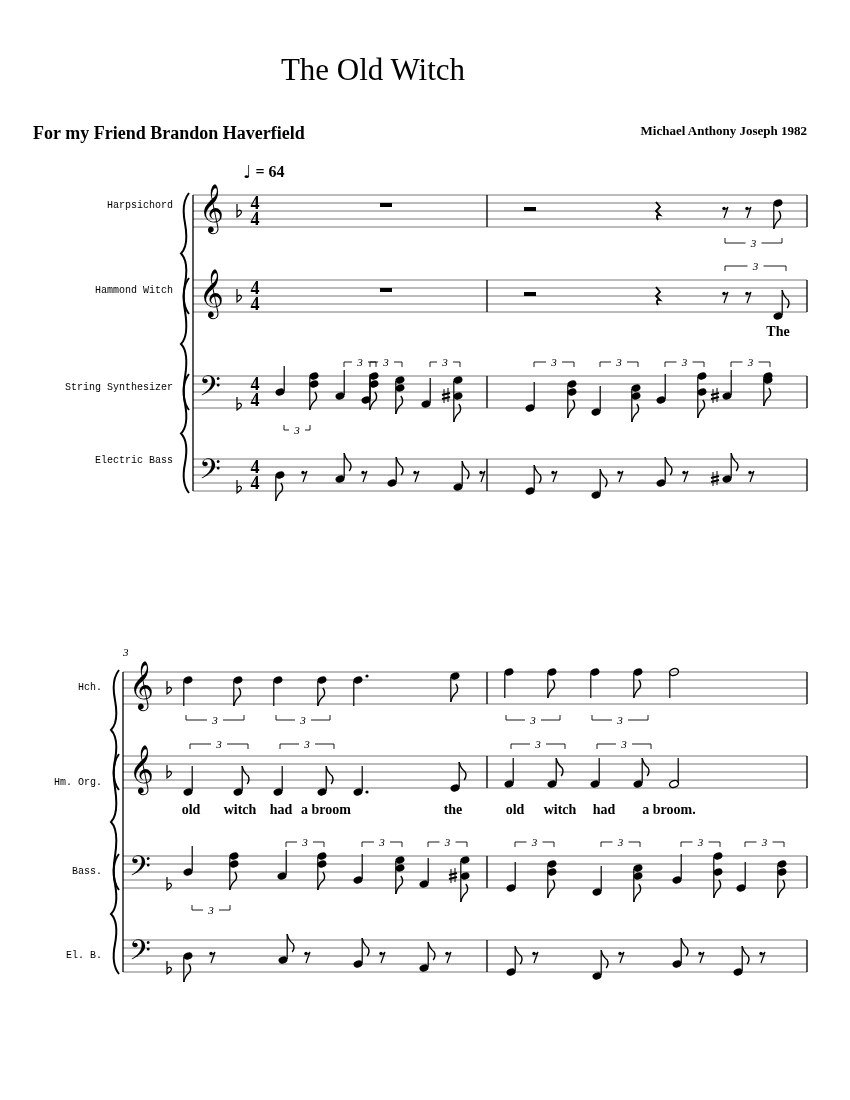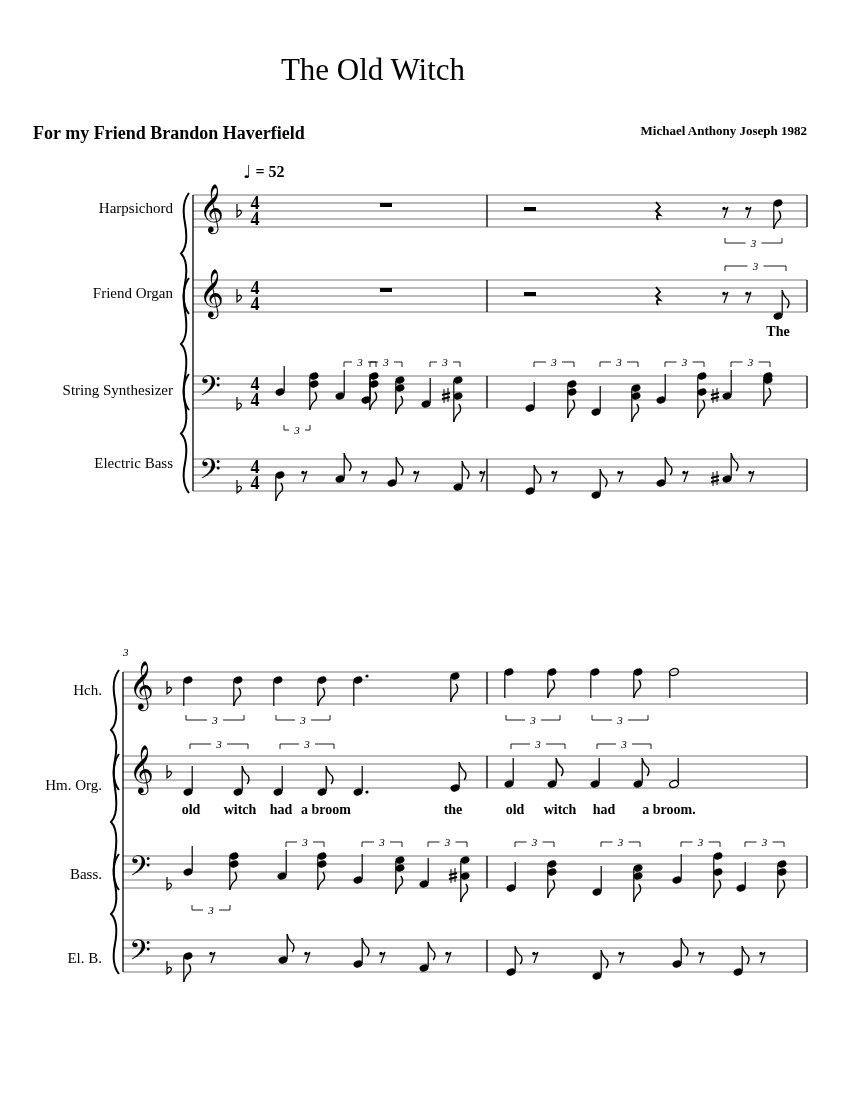--- a/index.html
+++ b/index.html
@@ -2,39 +2,39 @@
 <html><head>
 <meta charset="utf-8">
 <style>
   html, body { margin: 0; padding: 0; background: #ffffff; }
   body { width: 850px; height: 1100px; position: relative; overflow: hidden; font-family: "DejaVu Serif", "Liberation Serif", serif; color: #000; }
   .title { position: absolute; top: 52px; left: 0; width: 746px; text-align: center; font-family: "Liberation Serif", serif; font-size: 31px; }
   .dedication { position: absolute; top: 123px; left: 33px; font-family: "Liberation Serif", serif; font-weight: bold; font-size: 18px; }
   .composer { position: absolute; top: 123px; right: 43px; font-family: "Liberation Serif", serif; font-weight: bold; font-size: 13px; margin-left: 32px; }
   .tempo { position: absolute; top: 161px; left: 243px; font-family: "Liberation Serif", serif; font-weight: bold; font-size: 16px; display:flex; align-items:center; gap:4px; }
   .tempo-note { font-family: "DejaVu Sans", sans-serif; font-size: 18px; font-weight: normal; }
-  .inst-name { position: absolute; font-family: Liberation Serif, serif; font-size: 15px; text-align: right; }
+  .inst-name { position: absolute; font-family: Liberation Mono, monospace; font-size: 10px; text-align: right; }
   .bar-number { position: absolute; font-family: "Liberation Serif", serif; font-style: italic; font-size: 11px; }
   svg.score { position: absolute; left: 0; top: 0; }
   .lyric { font-family: "Liberation Serif", serif; font-weight: bold; font-size: 14px; }
   .tuplet-num { font-family: "Liberation Serif", serif; font-style: italic; font-size: 11px; }
 </style>
 </head>
 <body>
 
 <div class="title">The Old Witch</div>
 <div class="dedication">For my Friend Brandon Haverfield</div>
 <div class="composer">Michael Anthony Joseph 1982</div>
 <div class="tempo">
   <span class="tempo-note">♩</span>
-  <span>= 52</span>
+  <span>= 64</span>
 </div>
 
 <div class="inst-name" style="top:200px; right:677px;">Harpsichord</div>
-<div class="inst-name" style="top:285px; right:677px;">Friend Organ</div>
+<div class="inst-name" style="top:285px; right:677px;">Hammond Witch</div>
 <div class="inst-name" style="top:382px; right:677px;">String Synthesizer</div>
 <div class="inst-name" style="top:455px; right:677px;">Electric Bass</div>
 
 <div class="inst-name" style="top:682px; right:748px;">Hch.</div>
 <div class="inst-name" style="top:766px; right:748px;margin-top:11px;">Hm. Org.</div>
 <div class="inst-name" style="top:866px; right:748px;">Bass.</div>
 <div class="inst-name" style="top:950px; right:748px;">El. B.</div>
 
 <div class="bar-number" style="top:646px; left:123px;">3</div>
 

